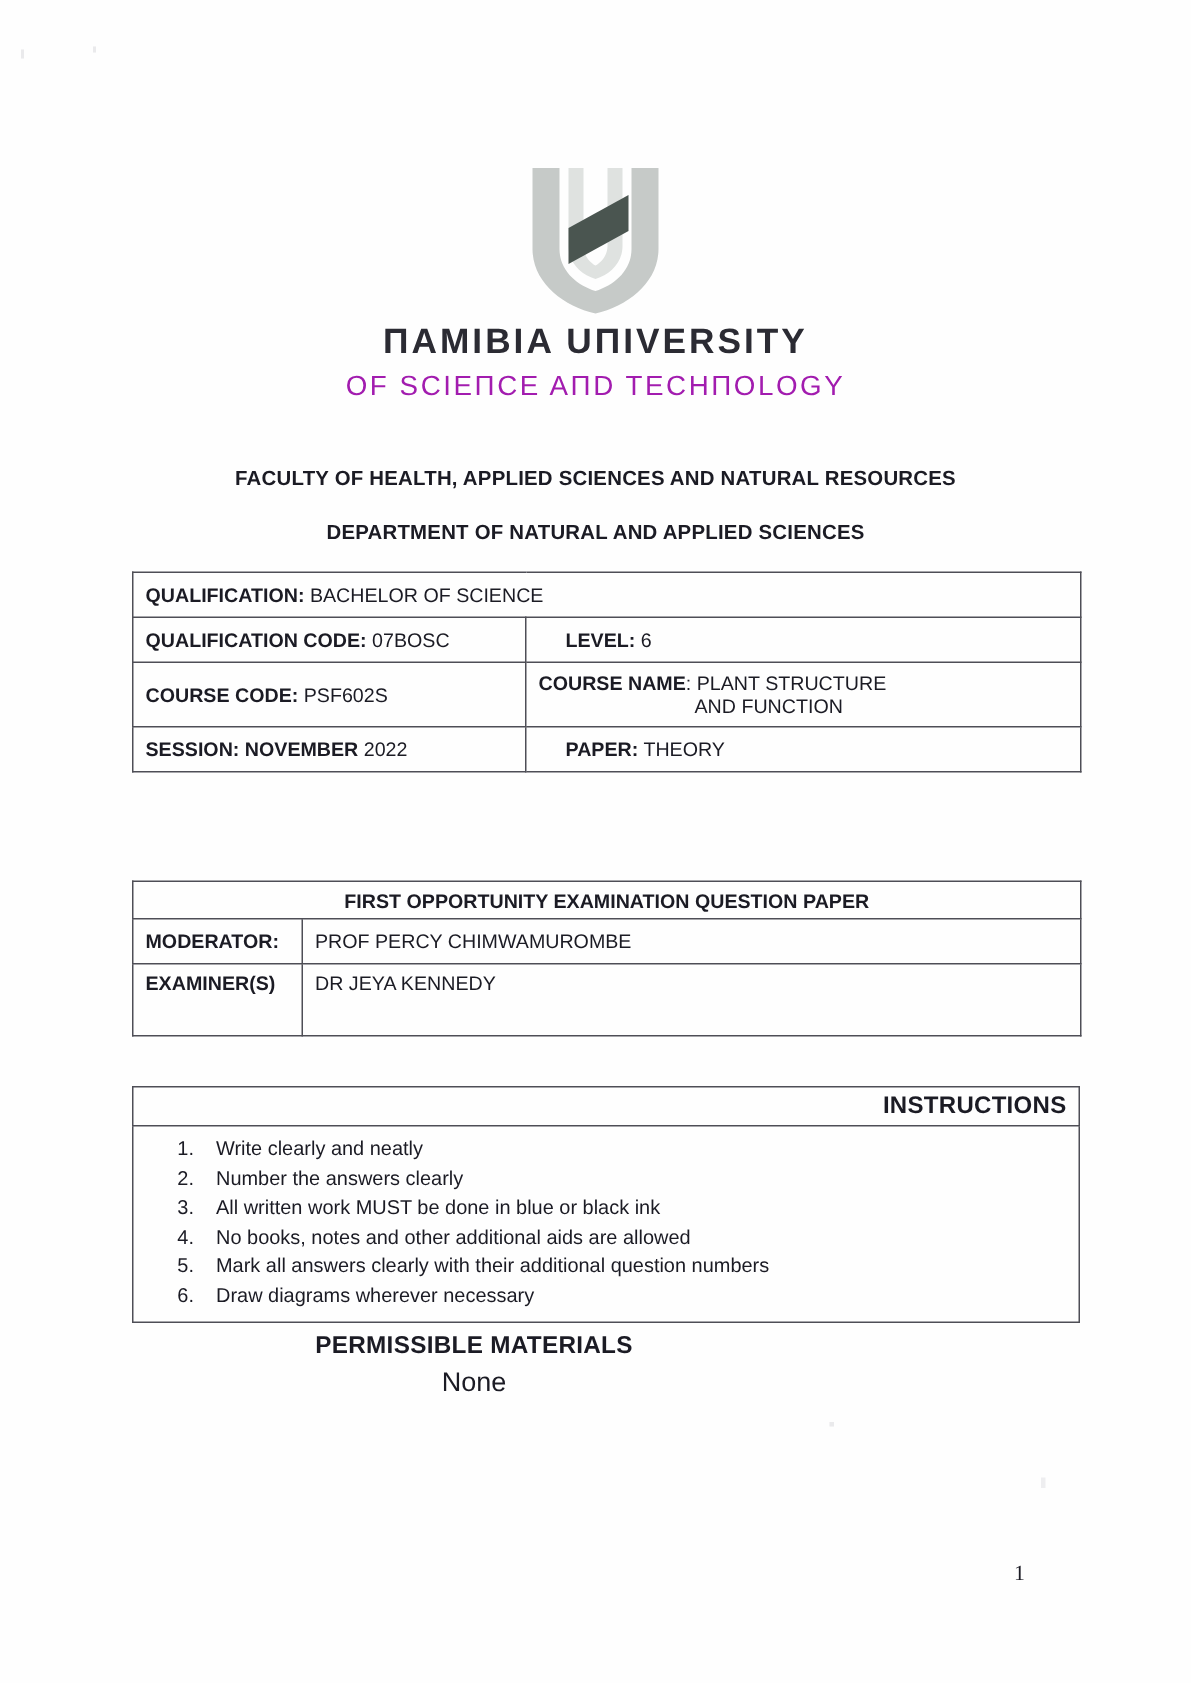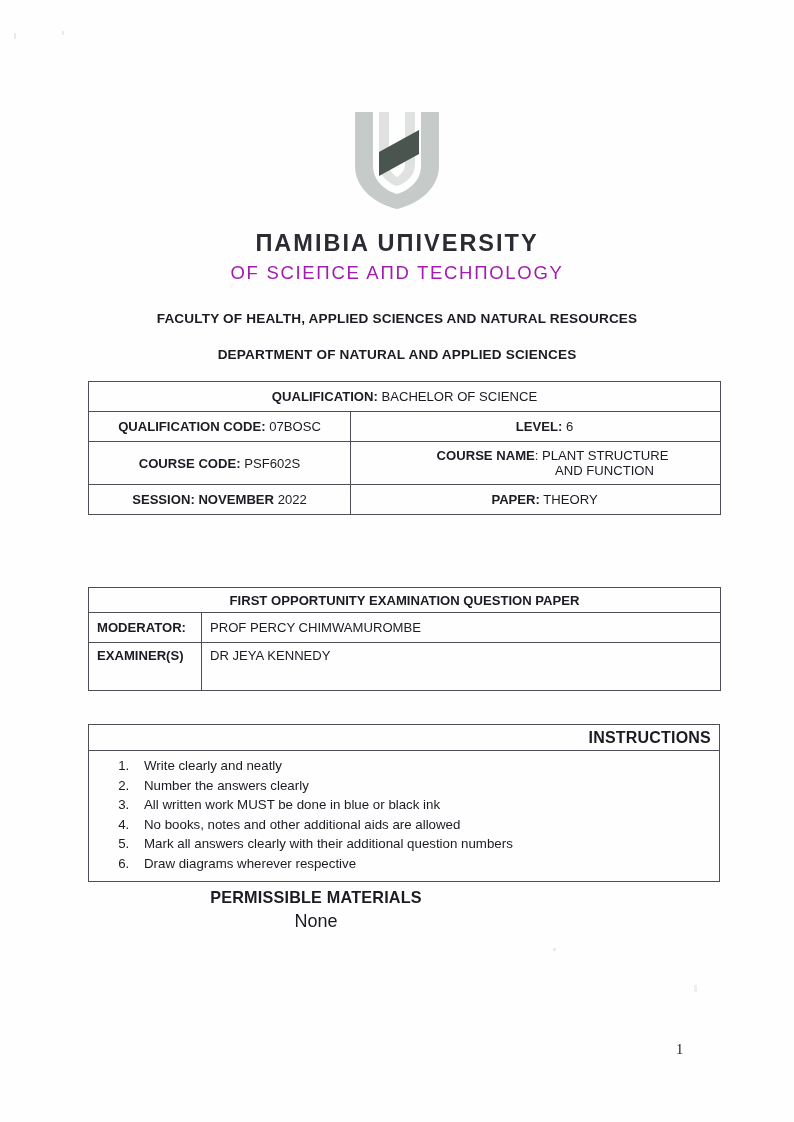--- a/index.html
+++ b/index.html
@@ -34,21 +34,20 @@
   }
   .shield-wrap {
     width: 120px;
     height: 104px;
     margin: 0 auto;
     position: relative;
   }
   .shield-svg { display: block; }
 
   .wordmark {
-    margin-top: 16px;
     line-height: 1.28;
   }
   .wm-line1 {
     font-size: 23.5px;
     letter-spacing: 2.0px;
     font-weight: 700;
     color: #2b2b33;
     white-space: pre;
   }
   .wm-line2 {
@@ -95,21 +94,21 @@
     vertical-align: middle;
   }
   .lbl { font-weight: 700; }
 
   
   #qual-table {
     top: 381px;
     left: 88px;
     width: 632px;
   }
-  #qual-table td { height: 29px; text-align: center; }
+  #qual-table td { height: 29px; }
   #qual-table td.tall { height: 42px; }
   .cn-line2 {
     display: block;
     padding-left: 104px;
   }
 
   
   #exam-table {
     top: 587px;
     left: 88px;
@@ -256,21 +255,21 @@
         <td style="padding-left:26px;">
           <span class="lbl">LEVEL:</span>
           <span>6</span>
         </td>
       </tr>
       <tr>
         <td class="tall">
           <span class="lbl">COURSE CODE:</span>
           <span>PSF602S</span>
         </td>
-        <td class="tall" style="padding-left:42px;margin-top:36px;">
+        <td class="tall" style="padding-left:8px;margin-top:36px;">
           <span class="lbl">COURSE NAME</span><span>: PLANT STRUCTURE</span>
           <span class="cn-line2">AND FUNCTION</span>
         </td>
       </tr>
       <tr>
         <td>
           <span class="lbl">SESSION: NOVEMBER</span>
           <span>2022</span>
         </td>
         <td style="padding-left:26px;">
@@ -307,21 +306,21 @@
         <td class="head">INSTRUCTIONS</td>
       </tr>
       <tr>
         <td class="body">
           <ol class="instructions">
             <li>Write clearly and neatly</li>
             <li>Number the answers clearly</li>
             <li>All written work MUST be done in blue or black ink</li>
             <li>No books, notes and other additional aids are allowed</li>
             <li>Mark all answers clearly with their additional question numbers</li>
-            <li>Draw diagrams wherever respective</li>
+            <li>Draw diagrams wherever necessary</li>
           </ol>
         </td>
       </tr>
     </tbody>
   </table>
 
   <div class="permissible">
     <div class="t1">PERMISSIBLE MATERIALS</div>
     <div class="t2">None</div>
   </div>

